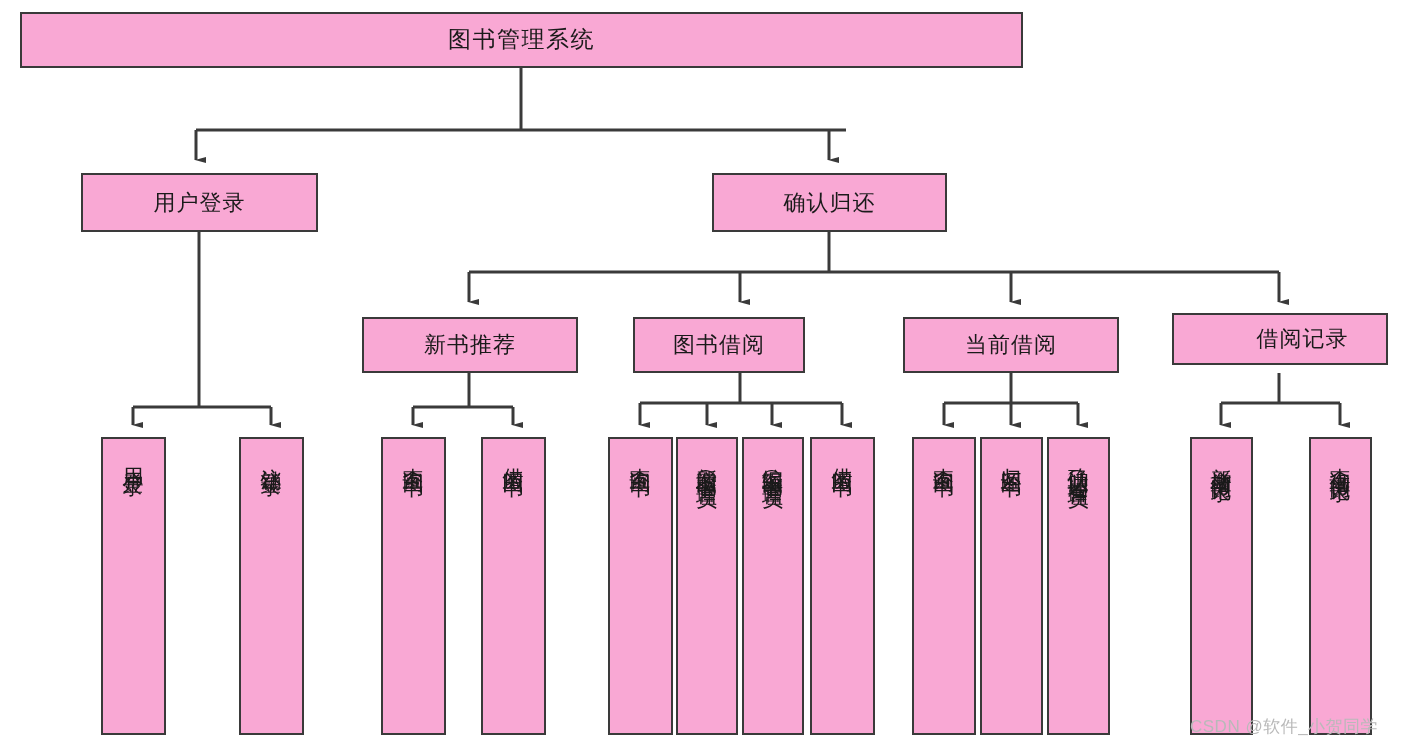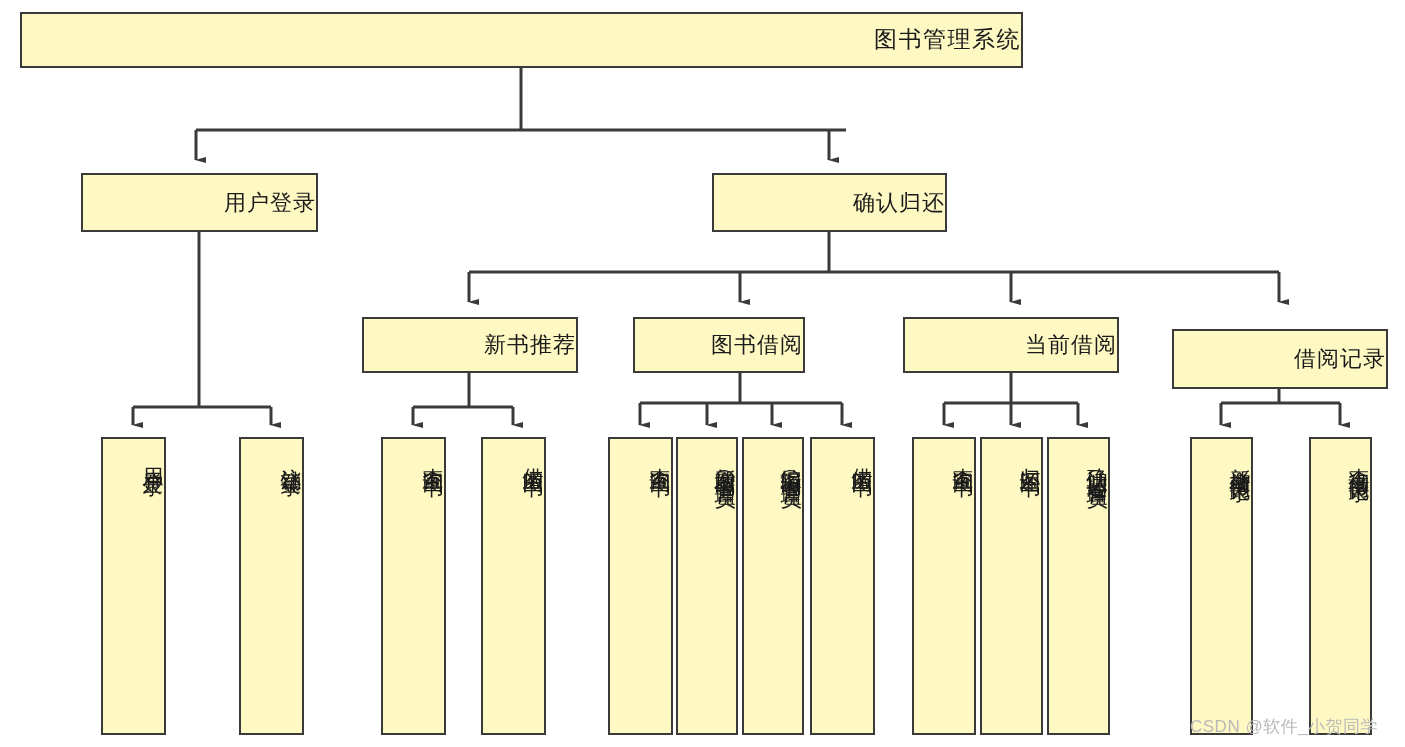--- a/index.html
+++ b/index.html
@@ -22,25 +22,25 @@
     position: absolute;
     left: 0;
     top: 0;
     width: 1405px;
     height: 747px;
     pointer-events: none;
   }
   .node {
     position: absolute;
     box-sizing: border-box;
-    background: #fef9c3;
+    background: #f9a8d4;
     border: 2px solid #3a3a3a;
     display: flex;
     align-items: center;
-    justify-content: flex-end;
+    justify-content: center;
     color: #1a1a1a;
     line-height: 1.18;
   }
   .node .node-label {
     display: block;
     text-align: center;
     white-space: pre-line;
   }
   
   .node.horiz .node-label {
@@ -142,21 +142,21 @@
 
   <div class="node horiz" style="left:362px; top:317px; width:216px; height:56px;">
     <span class="node-label">新书推荐</span>
   </div>
   <div class="node horiz" style="left:633px; top:317px; width:172px; height:56px;">
     <span class="node-label">图书借阅</span>
   </div>
   <div class="node horiz" style="left:903px; top:317px; width:216px; height:56px;">
     <span class="node-label">当前借阅</span>
   </div>
-  <div class="node horiz" style="left:1172px; top:329px; width:216px; height:60px;padding-left:45px;">
+  <div class="node horiz" style="left:1172px; top:313px; width:216px; height:52px;padding-left:45px;">
     <span class="node-label">借阅记录</span>
   </div>
 
   <div class="node vert" style="left:101px; top:437px; width:65px; height:298px;">
     <span class="node-label">用户登录</span>
   </div>
   <div class="node vert" style="left:239px; top:437px; width:65px; height:298px;">
     <span class="node-label">注销登录</span>
   </div>
 

